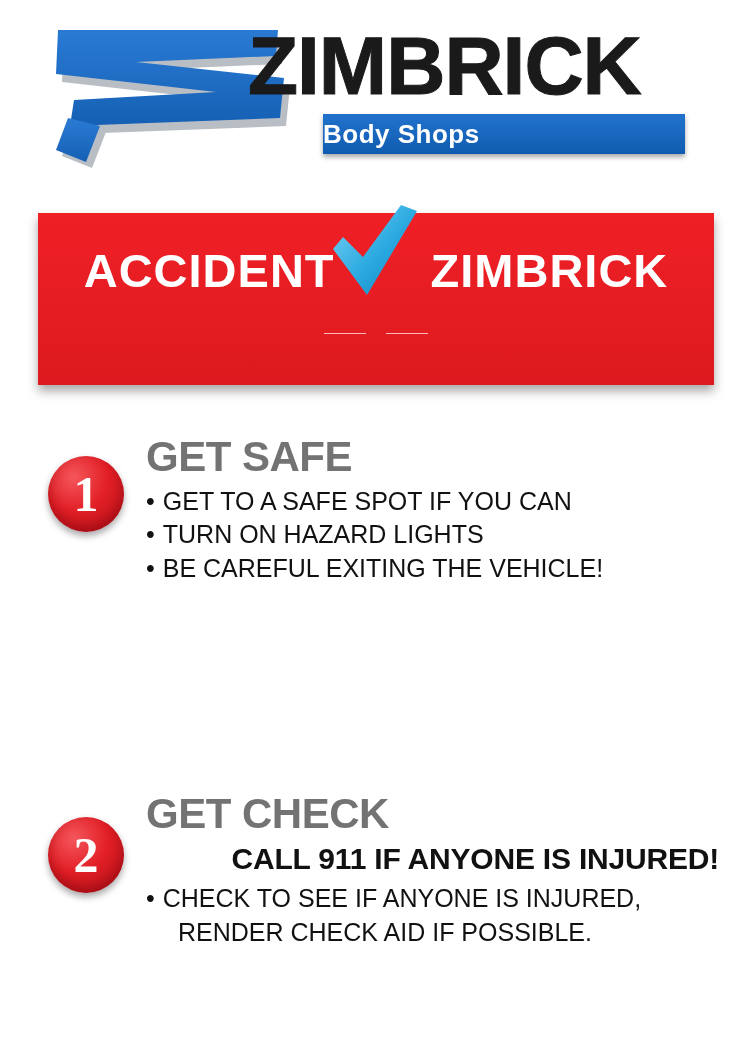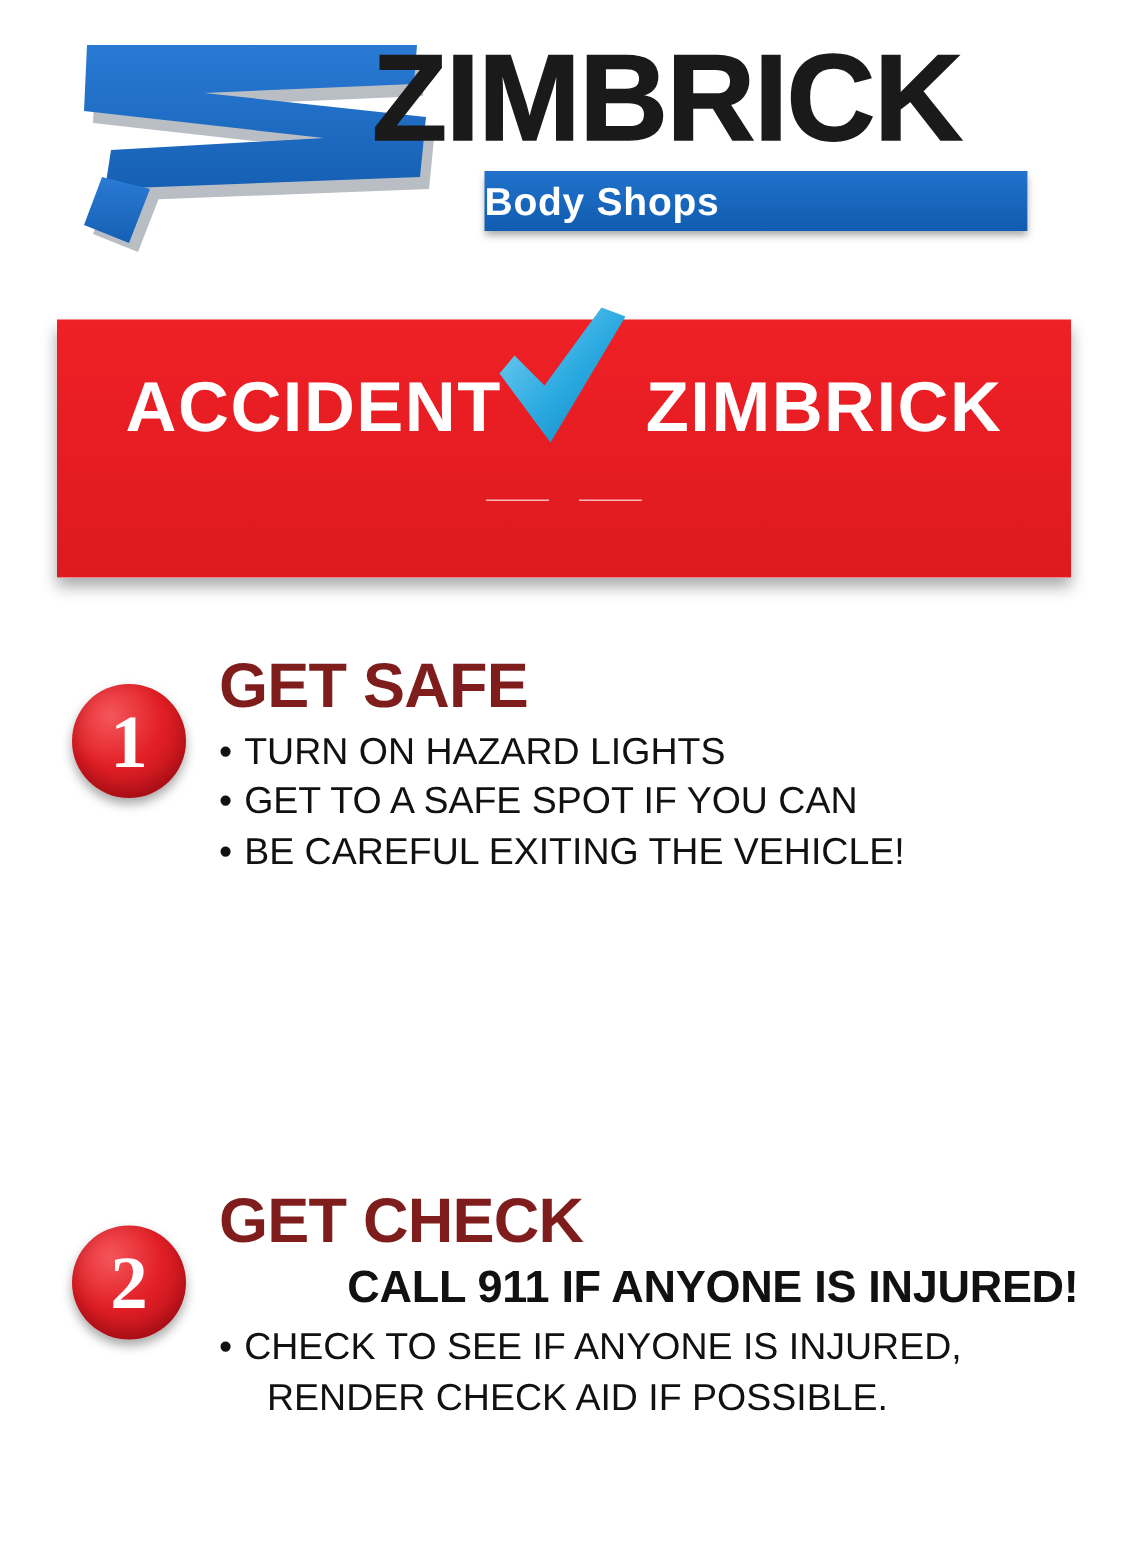--- a/index.html
+++ b/index.html
@@ -142,21 +142,21 @@
     line-height: 76px;
     font-family: "Liberation Serif", serif;
   }
   .step-body {
     margin-left: 146px;
     padding-right: 30px;
   }
   .step-head {
     font-size: 42px;
     font-weight: bold;
-    color: #7f1d1d;
+    color: #737373;
     letter-spacing: -0.5px;
     line-height: 1.02;
   }
   .step-emph {
     font-size: 30px;
     font-weight: bold;
     color: #111111;
     margin-top: 6px;
     letter-spacing: -0.2px;
     text-align: right;
@@ -228,22 +228,22 @@
     </svg>
   </div>
 
   <div class="steps">
 
     <div class="step" id="step-1">
       <div class="step-num">1</div>
       <div class="step-body">
         <div class="step-head">GET SAFE</div>
         <div class="bullets">
+          <div class="bullet"><span class="dot">•</span><span>GET TO A SAFE SPOT IF YOU CAN</span></div>
           <div class="bullet"><span class="dot">•</span><span>TURN ON HAZARD LIGHTS</span></div>
-          <div class="bullet"><span class="dot">•</span><span>GET TO A SAFE SPOT IF YOU CAN</span></div>
           <div class="bullet"><span class="dot">•</span><span>BE CAREFUL EXITING THE VEHICLE!</span></div>
         </div>
       </div>
     </div>
 
     <div class="step" id="step-2">
       <div class="step-num">2</div>
       <div class="step-body">
         <div class="step-head">GET CHECK</div>
         <div class="step-emph">CALL 911 IF ANYONE IS INJURED!</div>

